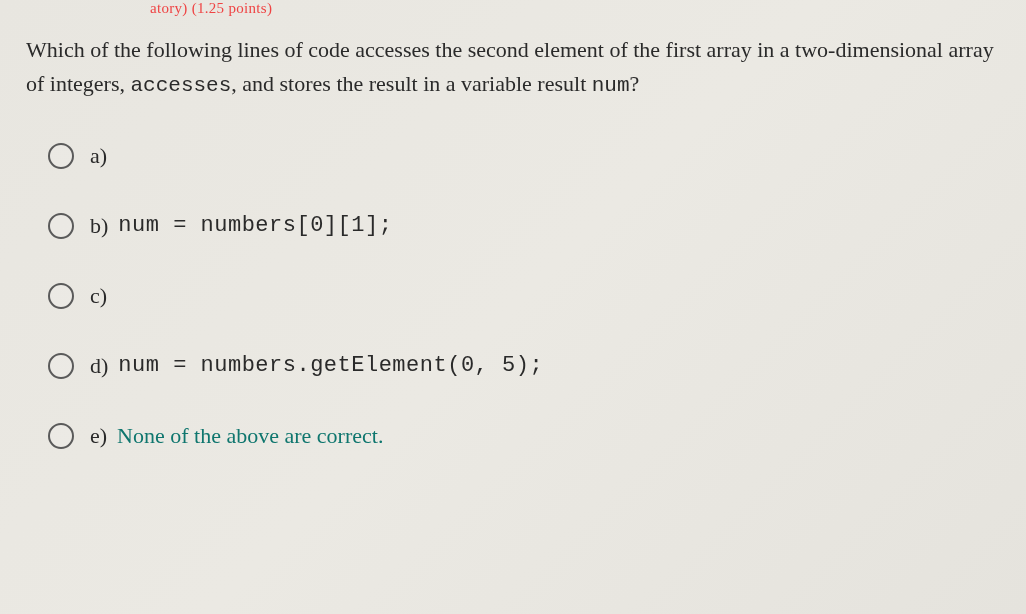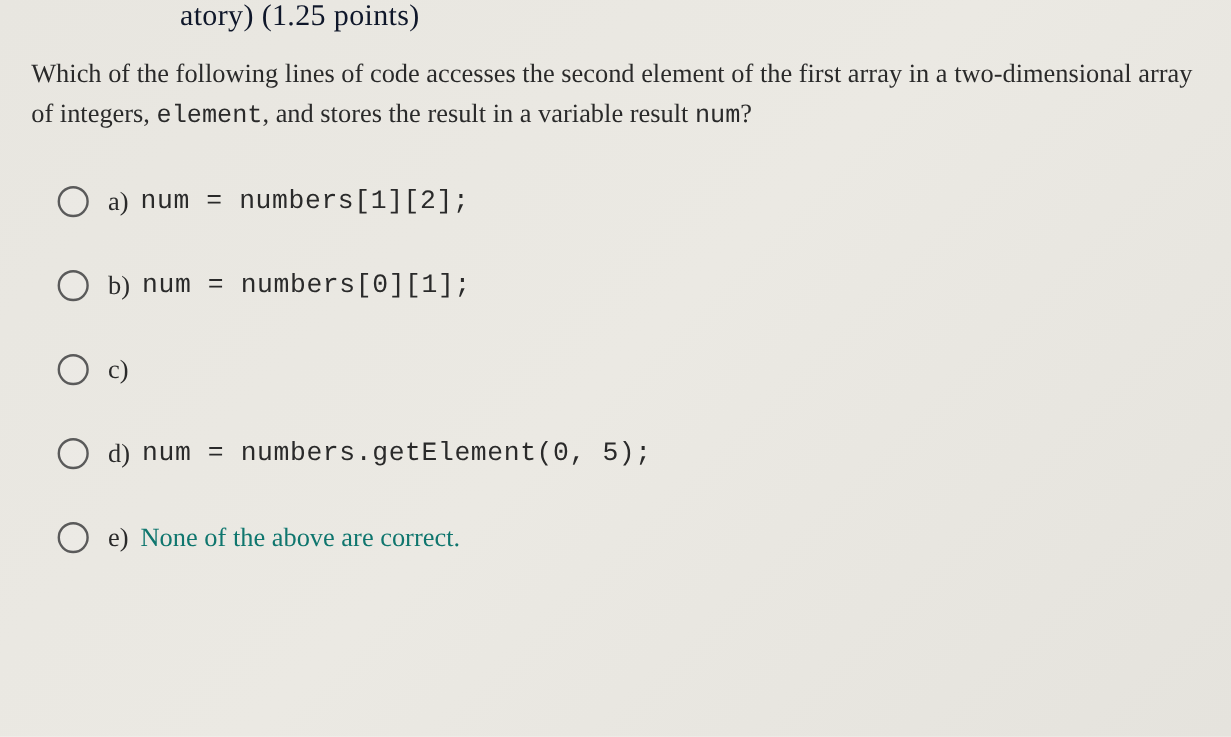--- a/index.html
+++ b/index.html
@@ -11,22 +11,22 @@
       width: 1026px;
       height: 614px;
       background: linear-gradient(135deg, #e8e6e0 0%, #ebe9e3 50%, #e5e3dd 100%);
       font-family: Georgia, 'Times New Roman', serif;
       color: #2a2a2a;
       padding: 0 20px;
       position: relative;
       overflow: hidden;
     }
     .header-partial {
-      font-size: 25px;
-      color: #0f172a;
+      font-size: 15px;
+      color: #ef4444;
       padding-left: 130px;
       padding-top: 0;
       font-weight: 500;
       letter-spacing: 0.3px;
     }
     .question-text {
       margin-top: 16px;
       font-size: 22px;
       line-height: 1.55;
       color: #2a2a2a;
@@ -75,29 +75,28 @@
     }
   </style>
 </head>
 <body>
 
 <div class="header-partial">
   <span>atory) (1.25 points)</span>
 </div>
 
 <div class="question-text">
-  <span>Which of the following lines of code accesses the second element of the first array in a two-dimensional array of integers, </span><span class="code-inline">element</span><span>, and stores the result in a variable result </span><span class="code-inline">num</span><span>?</span>
+  <span>Which of the following lines of code accesses the second element of the first array in a two-dimensional array of integers, </span><span class="code-inline">accesses</span><span>, and stores the result in a variable result </span><span class="code-inline">num</span><span>?</span>
 </div>
 
 <div class="options">
 
   <div class="option">
     <div class="radio"></div>
     <span class="option-label">a)</span>
-    <span class="code-answer">num = numbers[1][2];</span>
   </div>
 
   <div class="option">
     <div class="radio"></div>
     <span class="option-label">b)</span>
     <span class="code-answer">num = numbers[0][1];</span>
   </div>
 
   <div class="option">
     <div class="radio"></div>

